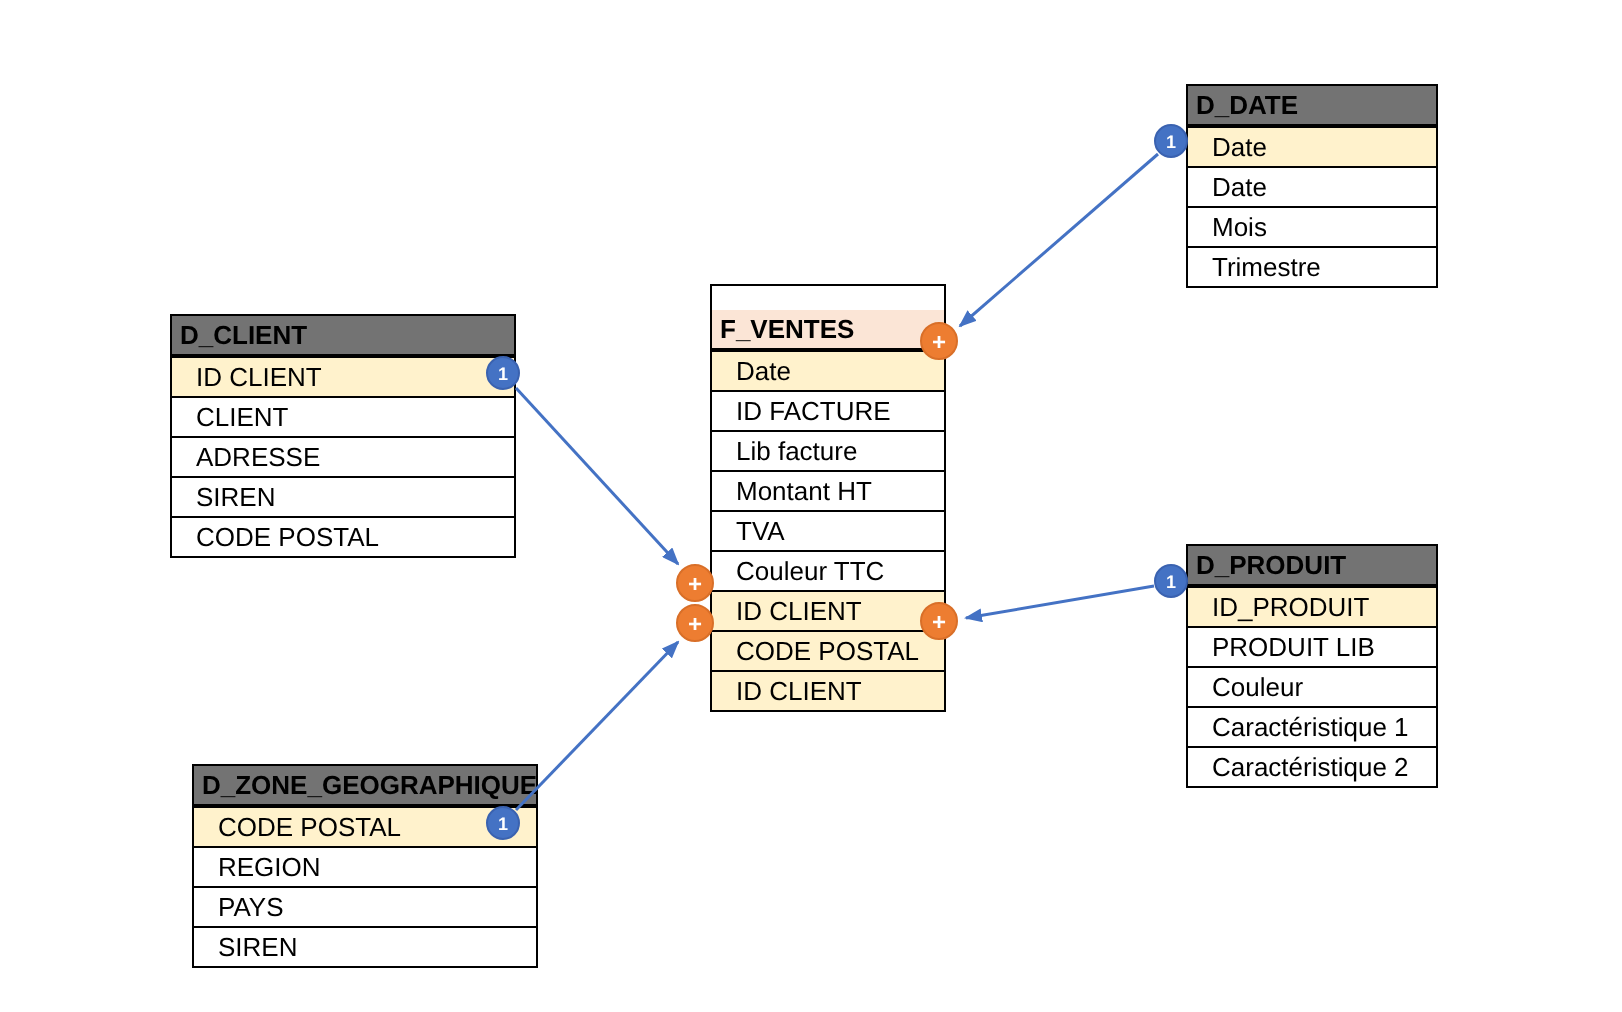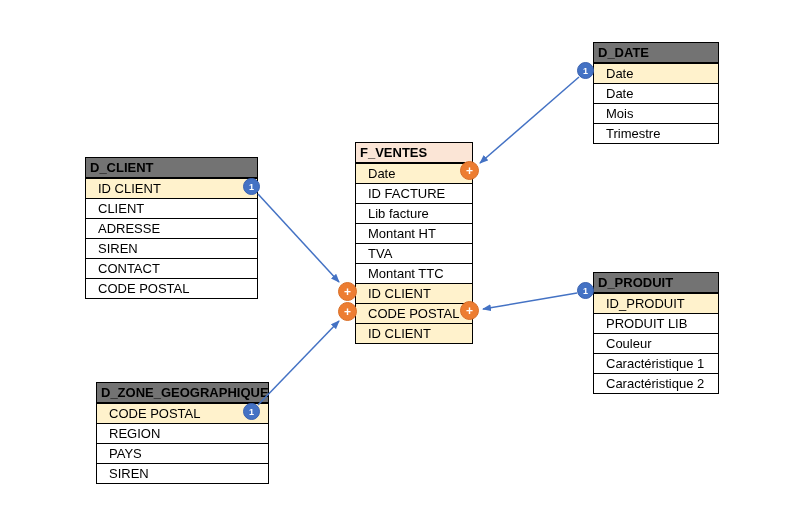--- a/index.html
+++ b/index.html
@@ -6,21 +6,21 @@
   #canvas{
     position:relative;width:811px;height:506px;background:#ffffff;overflow:hidden;
     font-family:"Liberation Sans",sans-serif;color:#000;
   }
   .tbl{position:absolute;border:1px solid #000;background:#fff;box-sizing:border-box;}
   .th{
     height:19px;line-height:19px;border-bottom:2px solid #000;
     font-weight:bold;font-size:13px;padding:0 2px 0 4px;white-space:nowrap;overflow:hidden;
   }
   .dim .th{background:#737373;}
-  .fact .th{background:#FBE5D6;}
+  .fact .th{background:#FBE5D6;margin-top:12px;}
   .tr{
     height:19px;line-height:19px;font-size:13px;padding:0 2px 0 12px;
     background:#ffffff;white-space:nowrap;overflow:hidden;
   }
   .tr + .tr{border-top:1px solid #000;}
   .tr.key{background:#FFF2CC;}
   .badge{
     position:absolute;border-radius:50%;color:#fff;font-weight:bold;
     display:flex;align-items:center;justify-content:center;z-index:3;
   }
@@ -45,40 +45,39 @@
     <line x1="258" y1="405" x2="339" y2="321" marker-end="url(#arrow)"></line>
     <line x1="577" y1="293" x2="483" y2="309" marker-end="url(#arrow)"></line>
   </svg>
 
   <div class="tbl dim" style="left:85px;top:157px;width:173px">
     <div class="th">D_CLIENT</div>
     <div class="tr key">ID CLIENT</div>
     <div class="tr">CLIENT</div>
     <div class="tr">ADRESSE</div>
     <div class="tr">SIREN</div>
-    <div class="tr">CONTACT</div>
     <div class="tr">CODE POSTAL</div>
   </div>
 
   <div class="tbl dim" style="left:96px;top:382px;width:173px">
     <div class="th">D_ZONE_GEOGRAPHIQUE</div>
     <div class="tr key">CODE POSTAL</div>
     <div class="tr">REGION</div>
     <div class="tr">PAYS</div>
     <div class="tr">SIREN</div>
   </div>
 
   <div class="tbl fact" style="left:355px;top:142px;width:118px">
     <div class="th">F_VENTES</div>
     <div class="tr key">Date</div>
     <div class="tr">ID FACTURE</div>
     <div class="tr">Lib facture</div>
     <div class="tr">Montant HT</div>
     <div class="tr">TVA</div>
-    <div class="tr">Montant TTC</div>
+    <div class="tr">Couleur TTC</div>
     <div class="tr key">ID CLIENT</div>
     <div class="tr key">CODE POSTAL</div>
     <div class="tr key">ID CLIENT</div>
   </div>
 
   <div class="tbl dim" style="left:593px;top:42px;width:126px">
     <div class="th">D_DATE</div>
     <div class="tr key">Date</div>
     <div class="tr">Date</div>
     <div class="tr">Mois</div>

